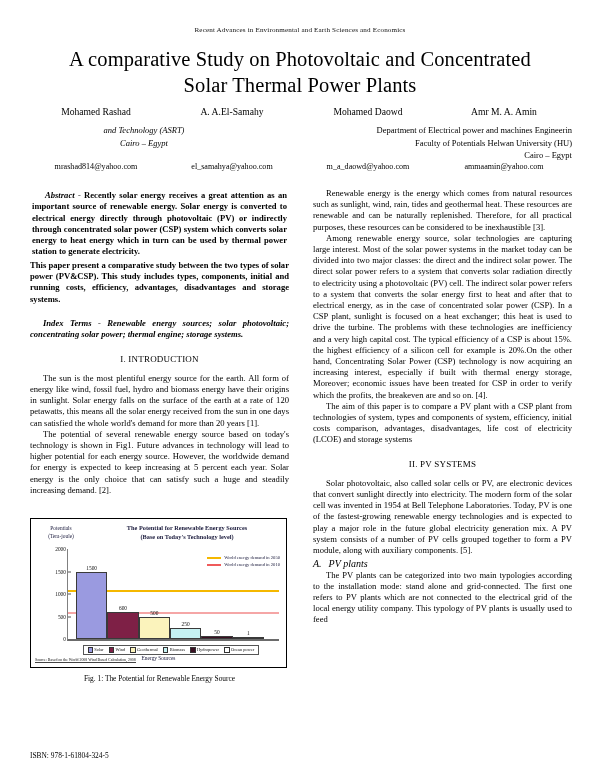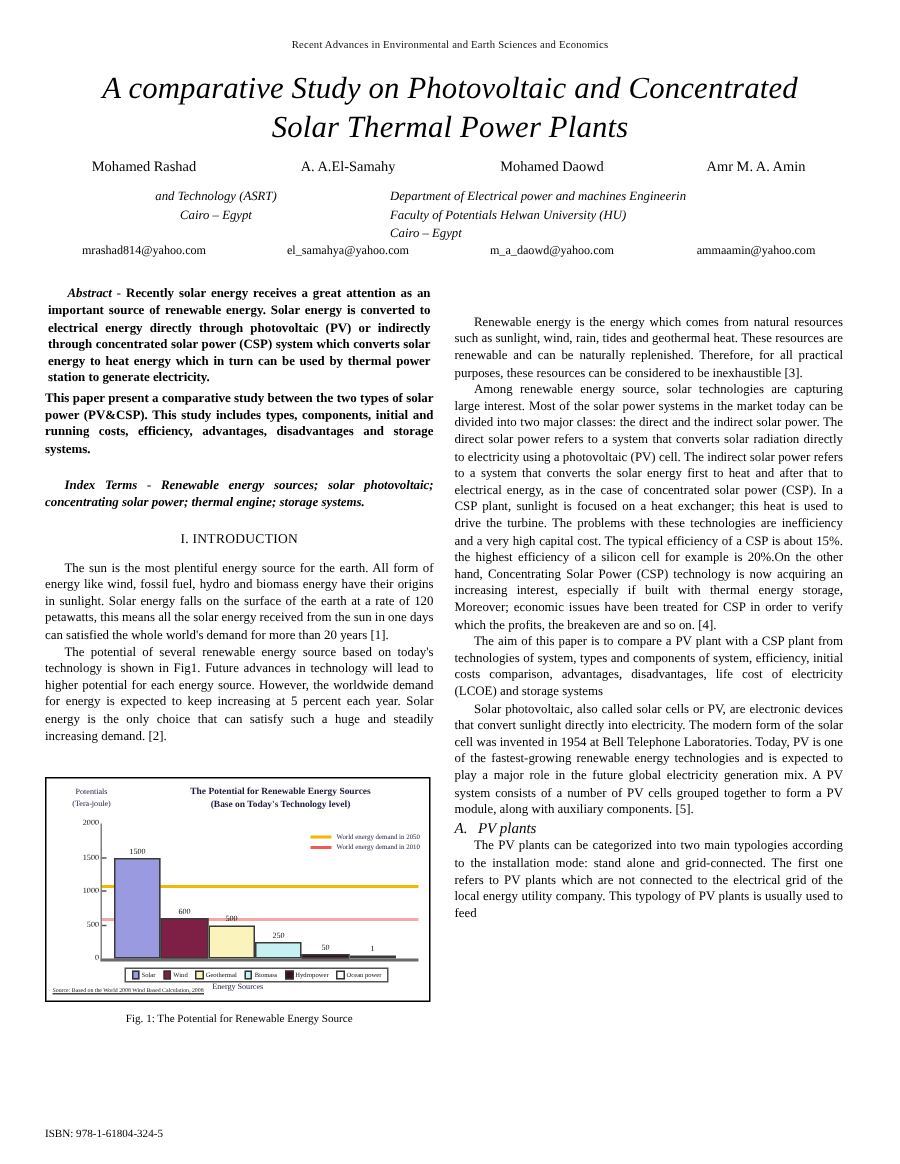--- a/index.html
+++ b/index.html
@@ -34,21 +34,20 @@
     color: #111;
   }
 
   
   .title-block {
     position: absolute;
     top: 46px;
     left: 38px;
     width: 524px;
     text-align: center;
-    font-style: italic;
   }
   .title-line {
     font-size: 20.5px;
     line-height: 26px;
     font-weight: normal;
     letter-spacing: 0.1px;
   }
 
   
   .authors-row {
@@ -74,22 +73,21 @@
   }
   .affil-left {
     width: 232px;
     text-align: center;
     font-style: italic;
     font-size: 8.5px;
     line-height: 12.6px;
   }
   .affil-right {
     flex: 1;
-    text-align: left;
-    font-style: italic;
+    text-align: right;
     font-size: 8.5px;
     line-height: 12.6px;
   }
 
   .emails-row {
     position: absolute;
     top: 162px;
     left: 28px;
     width: 544px;
     display: flex;
@@ -104,21 +102,21 @@
   
   .col {
     position: absolute;
     top: 188px;
     width: 259px;
     font-size: 8.6px;
     line-height: 11.2px;
     text-align: justify;
   }
   .col-left  { left: 30px; }
-  .col-right { left: 303px; margin-top: 21px; }
+  .col-right { left: 313px; }
 
   p {
     margin: 0 0 0 0;
     text-indent: 13px;
     text-align: justify;
   }
 
   .abstract {
     font-weight: bold;
     text-align: justify;
@@ -471,20 +469,21 @@
     </div>
 
     <div class="fig-caption">Fig. 1: The Potential for Renewable Energy Source</div>
   </div>
 
   <div class="col col-right">
     <p>Renewable energy is the energy which comes from natural resources such as sunlight, wind, rain, tides and geothermal heat. These resources are renewable and can be naturally replenished. Therefore, for all practical purposes, these resources can be considered to be inexhaustible [3].</p>
     <p>Among renewable energy source, solar technologies are capturing large interest. Most of the solar power systems in the market today can be divided into two major classes: the direct and the indirect solar power. The direct solar power refers to a system that converts solar radiation directly to electricity using a photovoltaic (PV) cell. The indirect solar power refers to a system that converts the solar energy first to heat and after that to electrical energy, as in the case of concentrated solar power (CSP). In a CSP plant, sunlight is focused on a heat exchanger; this heat is used to drive the turbine. The problems with these technologies are inefficiency and a very high capital cost. The typical efficiency of a CSP is about 15%. the highest efficiency of a silicon cell for example is 20%.On the other hand, Concentrating Solar Power (CSP) technology is now acquiring an increasing interest, especially if built with thermal energy storage, Moreover; economic issues have been treated for CSP in order to verify which the profits, the breakeven are and so on. [4].</p>
     <p>The aim of this paper is to compare a PV plant with a CSP plant from technologies of system, types and components of system, efficiency, initial costs comparison, advantages, disadvantages, life cost of electricity (LCOE) and storage systems</p>
 
+    <div class="section-head">II.  PV SYSTEMS</div>
 
     <p>Solar photovoltaic, also called solar cells or PV, are electronic devices that convert sunlight directly into electricity. The modern form of the solar cell was invented in 1954 at Bell Telephone Laboratories. Today, PV is one of the fastest-growing renewable energy technologies and is expected to play a major role in the future global electricity generation mix. A PV system consists of a number of PV cells grouped together to form a PV module, along with auxiliary components. [5].</p>
     <p class="subsection-head"><span class="lbl">A.</span><span>PV plants</span></p>
     <p>The PV plants can be categorized into two main typologies according to the installation mode: stand alone and grid-connected. The first one refers to PV plants which are not connected to the electrical grid of the local energy utility company. This typology of PV plants is usually used to feed</p>
   </div>
 
   <div class="footer-left">ISBN: 978-1-61804-324-5</div>
 
 </div>
 

